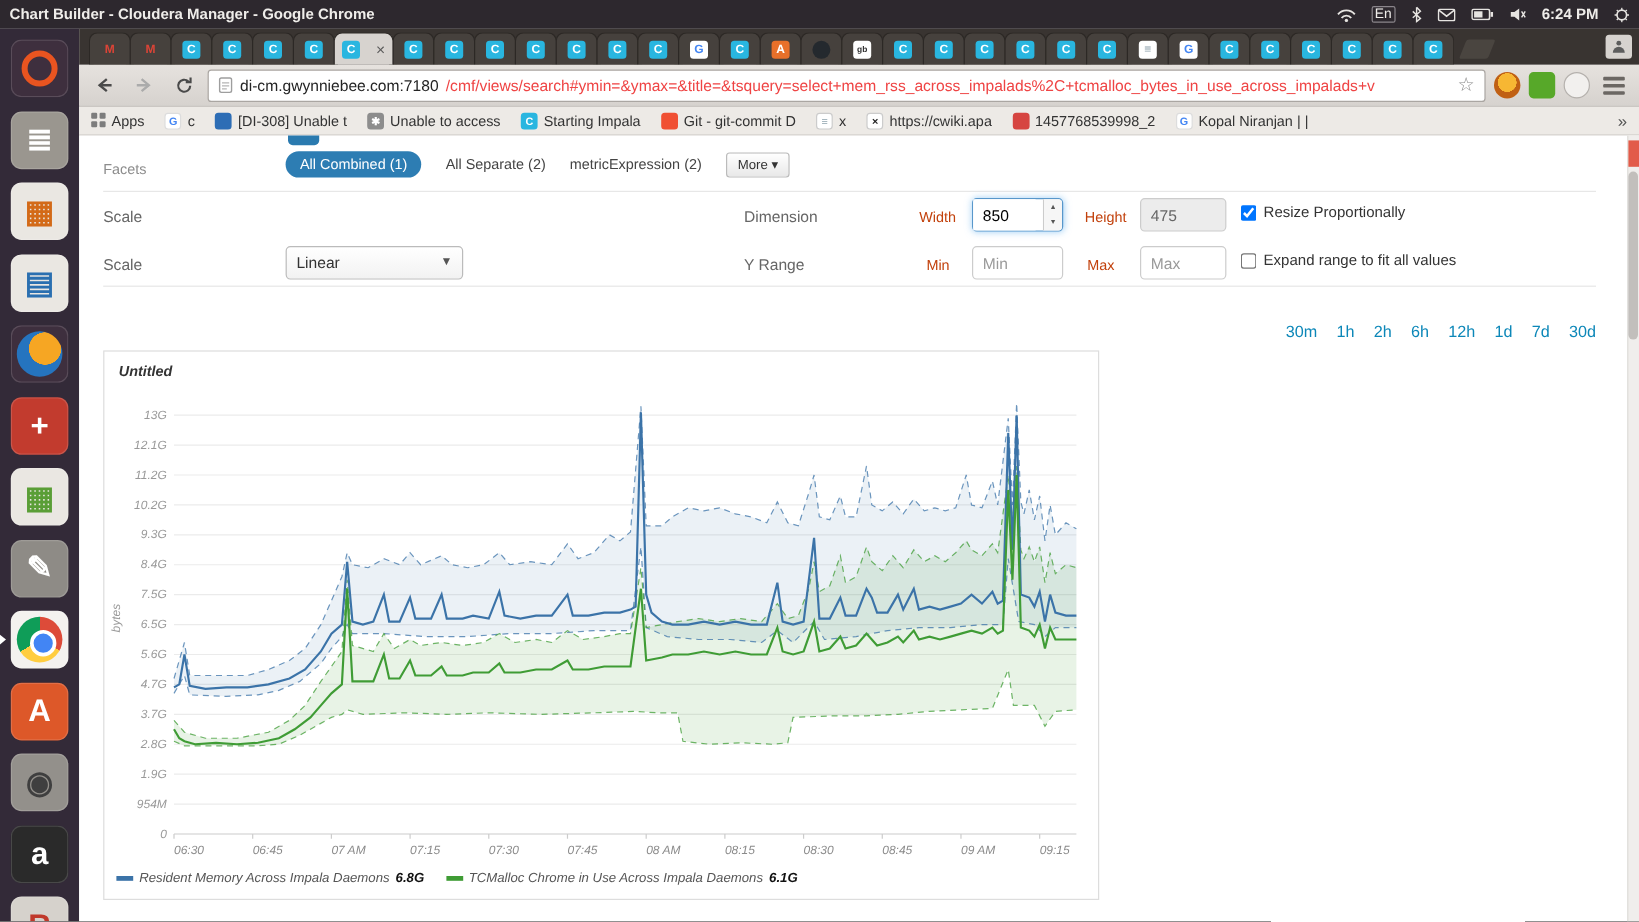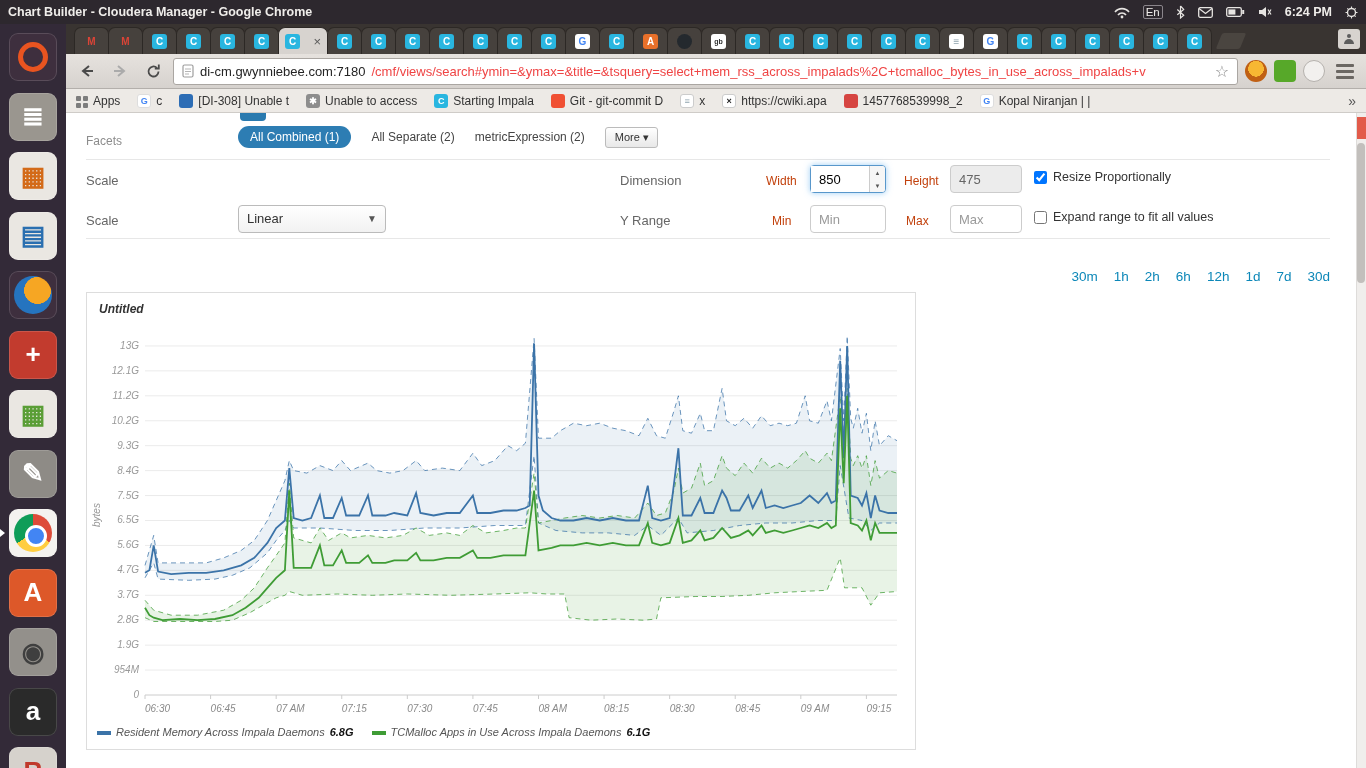--- a/index.html
+++ b/index.html
@@ -62,21 +62,21 @@
   .ext { width:22px; height:22px; border-radius:4px; }
   #ext1 { background:radial-gradient(circle at 50% 40%, #f7b733 0 45%, #c06014 46% 100%); border-radius:50%; }
   #ext2 { background:#57a829; }
   #ext3 { background:#f2f0ee; border:1px solid #b5b1ad; border-radius:50%; }
   #menu-btn { width:26px; height:22px; display:flex; flex-direction:column; justify-content:center; gap:3px; padding:0 4px; }
   #menu-btn i { display:block; height:3px; background:#6b6763; border-radius:1px; }
 
   #bookmarks { position:absolute; left:66px; top:89px; width:1300px; height:24px;
                background:#edeae6; border-bottom:1px solid #cfccc8; display:flex; align-items:center;
                padding:0 10px; gap:17px; font-size:12px; color:#333; overflow:hidden; }
-  .bm { display:flex; align-items:flex-end; gap:5px; white-space:nowrap; }
+  .bm { display:flex; align-items:flex-start; gap:5px; white-space:nowrap; }
   .bm-icon { width:14px; height:14px; border-radius:3px; display:flex; align-items:center;
              justify-content:center; font-size:9px; font-weight:bold; flex:none; }
   .bm-grid { width:12px; height:12px; display:grid; grid-template-columns:5px 5px; gap:2px; }
   .bm-grid i { width:5px; height:5px; background:#7d7d7d; border-radius:1px; }
   #bm-overflow { margin-left:auto; color:#555; font-size:14px; }
 
   
   #content { position:absolute; left:66px; top:113px; width:1300px; height:655px; background:#fff; font-size:13px; }
   #frag { position:absolute; left:174px; top:0; width:26px; height:8px; background:#2a7aaf; border-radius:0 0 4px 4px; }
   .hr { position:absolute; left:20px; width:1244px; height:1px; background:#e7e7e7; }
@@ -521,21 +521,21 @@
           <path d="M58.0 279.3 L66.7 289.2 L84.2 294.2 L110.5 294.2 L136.7 289.2 L154.2 279.3 L167.3 266.8 L180.4 246.8 L189.2 234.4 L197.9 221.9 L202.3 162.1 L206.7 216.9 L224.1 221.9 L232.9 207.0 L241.6 219.4 L254.7 211.9 L263.5 216.9 L281.0 214.4 L298.5 216.9 L316.0 214.4 L329.1 207.0 L342.2 214.4 L359.7 211.9 L372.8 214.4 L385.9 204.5 L399.0 211.9 L416.5 209.5 L429.6 207.0 L438.4 207.0 L447.1 152.1 L451.5 202.0 L464.6 199.5 L477.7 197.0 L495.2 194.5 L512.7 197.0 L530.2 194.5 L547.7 197.0 L560.8 182.0 L569.5 194.5 L578.3 192.0 L587.0 169.6 L591.4 147.1 L595.8 172.1 L604.5 167.1 L613.3 142.1 L617.6 164.6 L626.4 159.6 L635.1 134.7 L639.5 147.1 L648.2 154.6 L657.0 142.1 L665.7 152.1 L674.5 137.2 L683.2 147.1 L692.0 142.1 L700.7 147.1 L709.4 139.6 L718.2 129.7 L722.6 137.2 L731.3 142.1 L740.0 132.2 L744.4 139.6 L753.2 74.8 L756.7 114.7 L760.2 67.3 L763.7 137.2 L766.3 144.6 L770.7 134.7 L775.0 147.1 L779.4 134.7 L783.8 164.6 L788.1 139.6 L792.5 157.1 L801.3 149.6 L810.0 152.1 L810.0 270.5 L792.5 271.8 L783.8 284.2 L775.0 266.8 L757.5 266.8 L753.2 236.9 L740.0 269.3 L713.8 270.5 L687.6 271.8 L661.3 274.3 L635.1 275.5 L608.9 275.5 L573.9 276.8 L569.5 298.0 L556.4 299.2 L530.2 298.0 L504.0 299.2 L482.1 296.7 L477.7 273.0 L460.2 273.0 L442.7 271.8 L407.8 273.0 L364.0 274.3 L320.3 273.0 L285.3 274.3 L250.4 273.0 L215.4 274.3 L202.3 270.5 L197.9 274.3 L189.2 276.8 L176.0 284.2 L162.9 291.7 L145.4 299.2 L128.0 300.5 L101.7 300.5 L66.7 300.5 L58.0 296.7 Z" fill="rgba(63,156,53,0.12)" stroke="none"></path>
           <path d="M58.0 244.4 L66.7 214.4 L71.1 241.9 L93.0 241.9 L119.2 241.9 L136.7 236.9 L154.2 229.4 L167.3 219.4 L180.4 199.5 L189.2 179.5 L197.9 159.6 L202.3 139.6 L206.7 149.6 L219.8 152.1 L232.9 144.6 L246.0 149.6 L254.7 139.6 L263.5 149.6 L281.0 142.1 L289.7 149.6 L302.8 152.1 L316.0 149.6 L329.1 139.6 L337.8 149.6 L355.3 147.1 L372.8 149.6 L385.9 132.2 L394.7 144.6 L407.8 139.6 L420.9 124.7 L429.6 129.7 L438.4 122.2 L447.1 17.5 L451.5 117.2 L464.6 117.2 L473.3 109.7 L486.5 102.2 L499.6 104.7 L512.7 102.2 L525.8 107.2 L538.9 109.7 L552.0 114.7 L560.8 97.3 L569.5 114.7 L578.3 117.2 L587.0 89.8 L591.4 74.8 L595.8 109.7 L604.5 112.2 L613.3 92.3 L617.6 109.7 L626.4 109.7 L635.1 67.3 L639.5 99.8 L648.2 104.7 L657.0 97.3 L665.7 107.2 L674.5 94.8 L683.2 104.7 L692.0 102.2 L700.7 104.7 L709.4 102.2 L718.2 74.8 L722.6 99.8 L731.3 102.2 L740.0 79.8 L744.4 99.8 L753.2 27.5 L756.7 99.8 L760.2 15.0 L763.7 97.3 L766.3 107.2 L770.7 87.3 L775.0 112.2 L779.4 92.3 L783.8 129.7 L788.1 99.8 L792.5 124.7 L801.3 114.7 L810.0 119.7" fill="none" stroke="#3b73a8" stroke-width="1" stroke-dasharray="5 4" opacity="0.75"></path>
           <path d="M58.0 256.8 L66.7 241.9 L71.1 258.1 L101.7 259.3 L128.0 258.1 L145.4 254.3 L162.9 246.8 L180.4 231.9 L189.2 219.4 L197.9 209.5 L202.3 199.5 L206.7 207.0 L232.9 207.0 L267.9 209.5 L302.8 209.5 L337.8 207.0 L372.8 207.0 L407.8 204.5 L438.4 204.5 L447.1 134.7 L451.5 202.0 L469.0 209.5 L495.2 211.9 L521.4 211.9 L547.7 214.4 L560.8 204.5 L573.9 214.4 L591.4 197.0 L600.1 211.9 L626.4 209.5 L652.6 204.5 L678.8 202.0 L705.1 202.0 L731.3 199.5 L748.8 199.5 L753.2 144.6 L761.9 197.0 L775.0 199.5 L783.8 209.5 L792.5 202.0 L810.0 202.0" fill="none" stroke="#3b73a8" stroke-width="1" stroke-dasharray="5 4" opacity="0.75"></path>
           <path d="M58.0 279.3 L66.7 289.2 L84.2 294.2 L110.5 294.2 L136.7 289.2 L154.2 279.3 L167.3 266.8 L180.4 246.8 L189.2 234.4 L197.9 221.9 L202.3 162.1 L206.7 216.9 L224.1 221.9 L232.9 207.0 L241.6 219.4 L254.7 211.9 L263.5 216.9 L281.0 214.4 L298.5 216.9 L316.0 214.4 L329.1 207.0 L342.2 214.4 L359.7 211.9 L372.8 214.4 L385.9 204.5 L399.0 211.9 L416.5 209.5 L429.6 207.0 L438.4 207.0 L447.1 152.1 L451.5 202.0 L464.6 199.5 L477.7 197.0 L495.2 194.5 L512.7 197.0 L530.2 194.5 L547.7 197.0 L560.8 182.0 L569.5 194.5 L578.3 192.0 L587.0 169.6 L591.4 147.1 L595.8 172.1 L604.5 167.1 L613.3 142.1 L617.6 164.6 L626.4 159.6 L635.1 134.7 L639.5 147.1 L648.2 154.6 L657.0 142.1 L665.7 152.1 L674.5 137.2 L683.2 147.1 L692.0 142.1 L700.7 147.1 L709.4 139.6 L718.2 129.7 L722.6 137.2 L731.3 142.1 L740.0 132.2 L744.4 139.6 L753.2 74.8 L756.7 114.7 L760.2 67.3 L763.7 137.2 L766.3 144.6 L770.7 134.7 L775.0 147.1 L779.4 134.7 L783.8 164.6 L788.1 139.6 L792.5 157.1 L801.3 149.6 L810.0 152.1" fill="none" stroke="#3f9c35" stroke-width="1" stroke-dasharray="5 4" opacity="0.75"></path>
           <path d="M58.0 296.7 L66.7 300.5 L101.7 300.5 L128.0 300.5 L145.4 299.2 L162.9 291.7 L176.0 284.2 L189.2 276.8 L197.9 274.3 L202.3 270.5 L215.4 274.3 L250.4 273.0 L285.3 274.3 L320.3 273.0 L364.0 274.3 L407.8 273.0 L442.7 271.8 L460.2 273.0 L477.7 273.0 L482.1 296.7 L504.0 299.2 L530.2 298.0 L556.4 299.2 L569.5 298.0 L573.9 276.8 L608.9 275.5 L635.1 275.5 L661.3 274.3 L687.6 271.8 L713.8 270.5 L740.0 269.3 L753.2 236.9 L757.5 266.8 L775.0 266.8 L783.8 284.2 L792.5 271.8 L810.0 270.5" fill="none" stroke="#3f9c35" stroke-width="1" stroke-dasharray="5 4" opacity="0.75"></path>
           <path d="M58.0 251.8 L62.4 249.3 L66.7 224.4 L71.1 250.6 L84.2 253.1 L101.7 251.8 L119.2 251.8 L136.7 249.3 L154.2 244.4 L167.3 236.9 L180.4 221.9 L189.2 207.0 L197.9 199.5 L202.3 147.1 L206.7 197.0 L215.4 199.5 L224.1 197.0 L232.9 174.5 L237.3 197.0 L246.0 197.0 L254.7 177.0 L259.1 194.5 L272.2 194.5 L281.0 174.5 L285.3 194.5 L298.5 194.5 L307.2 192.0 L320.3 194.5 L329.1 172.1 L333.4 192.0 L346.6 194.5 L359.7 192.0 L372.8 192.0 L385.9 174.5 L390.3 192.0 L403.4 192.0 L416.5 189.5 L429.6 189.5 L438.4 187.0 L442.7 184.5 L447.1 22.5 L451.5 174.5 L455.9 189.5 L464.6 197.0 L473.3 199.5 L486.5 199.5 L499.6 197.0 L512.7 199.5 L525.8 197.0 L538.9 199.5 L552.0 199.5 L560.8 164.6 L565.2 197.0 L573.9 199.5 L582.7 197.0 L591.4 127.2 L595.8 194.5 L604.5 194.5 L613.3 177.0 L617.6 192.0 L626.4 192.0 L635.1 169.6 L639.5 177.0 L643.9 189.5 L652.6 189.5 L661.3 174.5 L665.7 187.0 L674.5 169.6 L678.8 187.0 L687.6 184.5 L696.3 187.0 L705.1 184.5 L713.8 182.0 L722.6 174.5 L731.3 182.0 L740.0 172.1 L744.4 182.0 L748.8 179.5 L753.2 39.9 L756.7 137.2 L760.2 25.0 L763.7 174.5 L770.7 177.0 L775.0 184.5 L779.4 172.1 L783.8 197.0 L788.1 174.5 L792.5 189.5 L801.3 192.0 L810.0 192.0" fill="none" stroke="#3b73a8" stroke-width="1.8"></path>
           <path d="M58.0 286.7 L62.4 294.2 L66.7 296.7 L75.5 299.2 L93.0 298.0 L110.5 299.2 L128.0 298.0 L145.4 294.2 L158.6 286.7 L171.7 276.8 L180.4 266.8 L189.2 256.8 L197.9 249.3 L202.3 169.6 L206.7 246.8 L215.4 246.8 L224.1 246.8 L232.9 224.4 L237.3 244.4 L246.0 244.4 L254.7 229.4 L259.1 241.9 L272.2 241.9 L281.0 234.4 L285.3 241.9 L298.5 241.9 L307.2 239.4 L320.3 239.4 L329.1 231.9 L333.4 239.4 L346.6 239.4 L359.7 236.9 L372.8 236.9 L385.9 229.4 L390.3 236.9 L403.4 236.9 L416.5 234.4 L429.6 234.4 L438.4 234.4 L447.1 169.6 L451.5 229.4 L464.6 226.9 L473.3 224.4 L486.5 224.4 L499.6 221.9 L512.7 224.4 L525.8 221.9 L538.9 224.4 L552.0 224.4 L560.8 202.0 L565.2 221.9 L573.9 224.4 L582.7 221.9 L591.4 197.0 L595.8 221.9 L604.5 219.4 L613.3 209.5 L617.6 219.4 L626.4 216.9 L635.1 207.0 L639.5 211.9 L643.9 216.9 L652.6 214.4 L661.3 209.5 L665.7 214.4 L674.5 204.5 L678.8 211.9 L687.6 209.5 L696.3 211.9 L705.1 209.5 L713.8 207.0 L722.6 204.5 L731.3 207.0 L740.0 202.0 L744.4 207.0 L748.8 204.5 L753.2 87.3 L756.7 162.1 L760.2 74.8 L763.7 202.0 L770.7 204.5 L775.0 209.5 L779.4 199.5 L783.8 219.4 L788.1 202.0 L792.5 211.9 L801.3 211.9 L810.0 211.9" fill="none" stroke="#3f9c35" stroke-width="1.8"></path>
         </svg>
       <div id="legend">
           <span><span class="sw" style="background: rgb(59, 115, 168);"></span><span>Resident Memory Across Impala Daemons</span><span class="leg-val">6.8G</span></span>
-          <span><span class="sw" style="background: rgb(63, 156, 53);"></span><span>TCMalloc Apps in Use Across Impala Daemons</span><span class="leg-val">6.1G</span></span>
+          <span><span class="sw" style="background: rgb(63, 156, 53);"></span><span>TCMalloc Chrome in Use Across Impala Daemons</span><span class="leg-val">6.1G</span></span>
         </div>
     </div>
 
     <div id="scroll-track"></div>
     <div id="scroll-red"></div>
     <div id="scroll-thumb"></div>
   </div>
 </div>
 
 </body></html>

